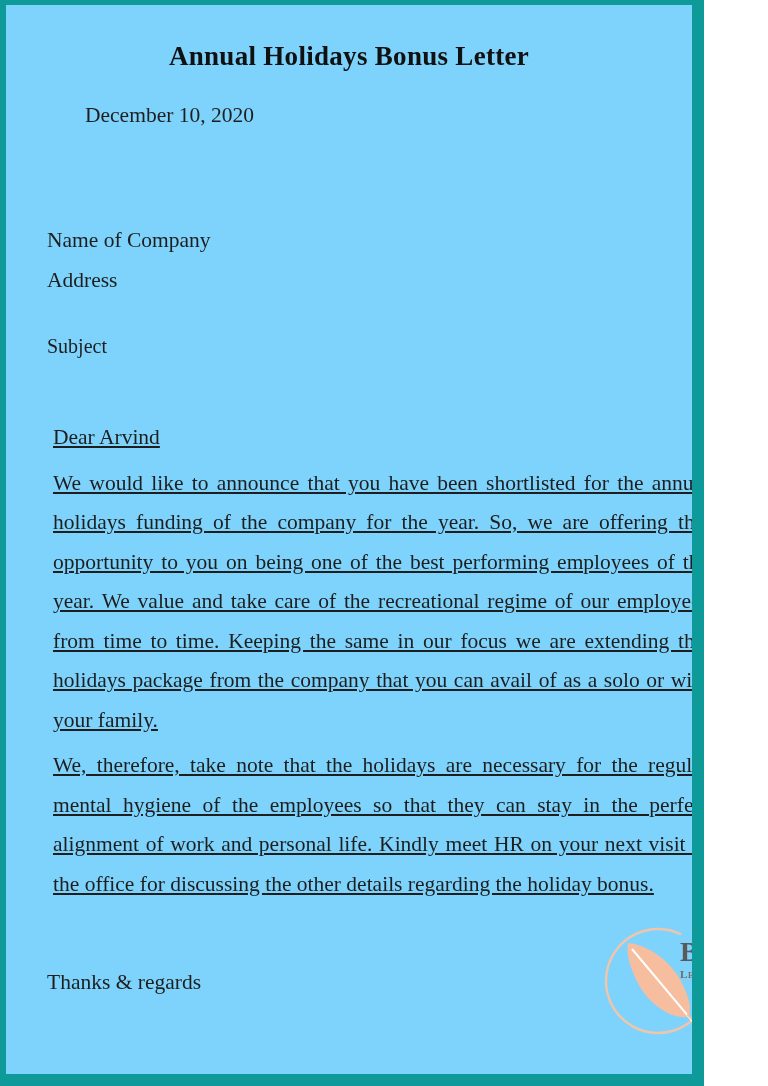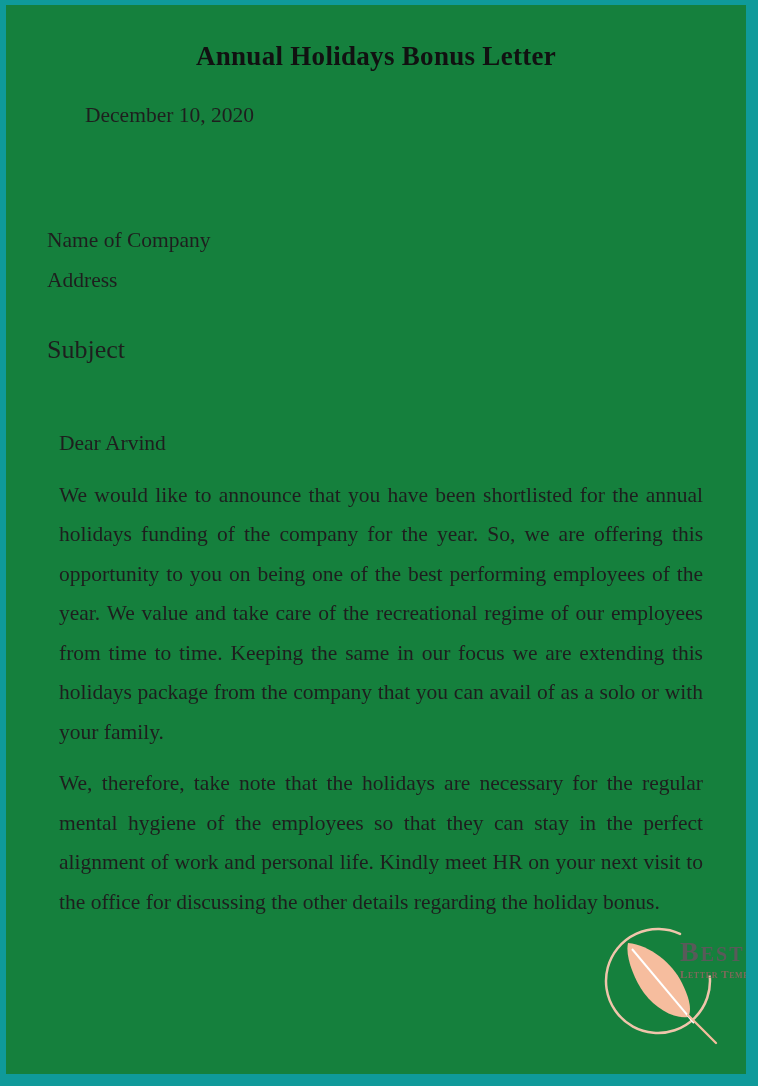--- a/index.html
+++ b/index.html
@@ -2,24 +2,24 @@
 <html><head>
 <meta charset="utf-8">
 <style>
   html, body {
     margin: 0;
     padding: 0;
     background: #ffffff;
   }
   .page {
     position: relative;
-    width: 758px;
+    width: 704px;
     height: 1086px;
     box-sizing: border-box;
-    background: #15803d;
+    background: #7dd3fc;
     border-style: solid;
     border-color: #0f9a9a;
     border-top-width: 5px;
     border-left-width: 6px;
     border-right-width: 12px;
     border-bottom-width: 12px;
     overflow: hidden;
     font-family: "Liberation Serif", serif;
     color: #1e1e1e;
   }
@@ -46,34 +46,35 @@
     top: 172px;
     left: 41px;
     font-size: 21.5px;
     line-height: 39.5px;
     margin-top: 44px;
   }
   .subject {
     position: absolute;
     top: 330px;
     left: 41px;
-    font-size: 26px;
+    font-size: 20px;
   }
   .body-block {
     position: absolute;
     top: 407px;
     left: 41px;
     width: 668px;
     font-size: 21.5px;
     line-height: 39.5px;
   }
   .body-block p {
-    margin: 12px;
+    margin: 6px;
     text-align: justify;
     text-justify: inter-word;
+    text-decoration: underline;
   }
   .salutation {
     text-align: left;
   }
   .closing-block {
     position: absolute;
     top: 958px;
     left: 41px;
     font-size: 21.5px;
     line-height: 39.5px;
@@ -115,20 +116,21 @@
 
   <div class="subject">Subject</div>
 
   <div class="body-block">
     <p class="salutation">Dear Arvind</p>
     <p>We would like to announce that you have been shortlisted for the annual holidays funding of the company for the year. So, we are offering this opportunity to you on being one of the best performing employees of the year. We value and take care of the recreational regime of our employees from time to time. Keeping the same in our focus we are extending this holidays package from the company that you can avail of as a solo or with your family.</p>
     <p>We, therefore, take note that the holidays are necessary for the regular mental hygiene of the employees so that they can stay in the perfect alignment of work and personal life. Kindly meet HR on your next visit to the office for discussing the other details regarding the holiday bonus.</p>
   </div>
 
   <div class="closing-block">
+    <div>Thanks &amp; regards</div>
   </div>
 
   <div class="logo">
     <svg width="160" height="152" viewBox="0 0 160 150">
 
       <path d="M 111.8 65.5 A 52 52 0 1 1 82 22.9" fill="none" stroke="#f0c5ab" stroke-width="2.5" stroke-linecap="round"></path>
 
       <path d="M 30 32
                C 52 34, 74 52, 84 72
                C 92 88, 94 100, 90 106

